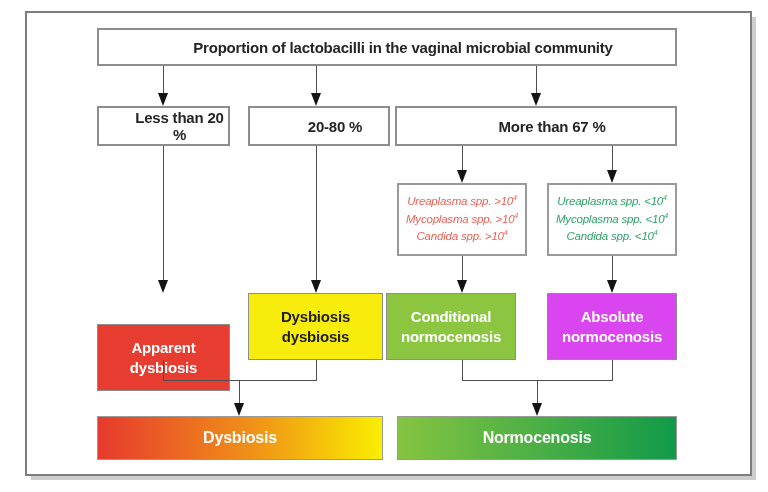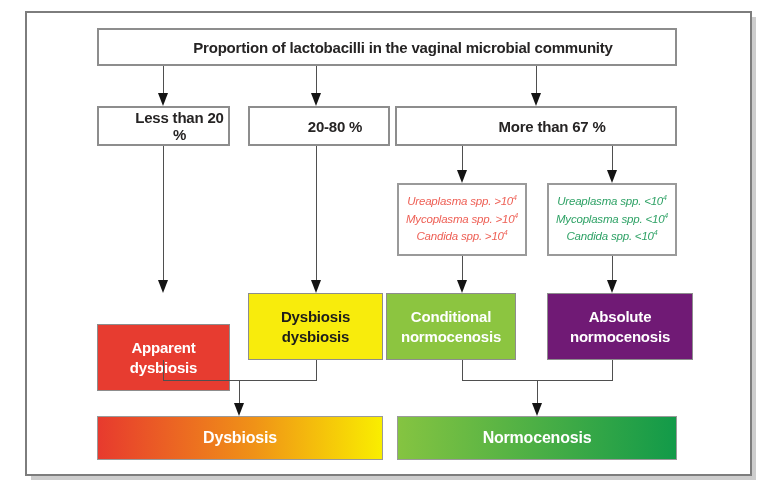--- a/index.html
+++ b/index.html
@@ -103,21 +103,21 @@
   <span>dysbiosis</span>
 </div>
 <div class="abs cbox" style="left: 248px; top: 293px; width: 135px; height: 67px; background: rgb(248, 236, 12); color: rgb(29, 29, 27);">
   <span>Dysbiosis</span>
   <span>dysbiosis</span>
 </div>
 <div class="abs cbox" style="left: 386px; top: 293px; width: 130px; height: 67px; background: rgb(140, 197, 64); color: rgb(255, 255, 255);">
   <span>Conditional</span>
   <span>normocenosis</span>
 </div>
-<div class="abs cbox" style="left: 547px; top: 293px; width: 146px; height: 67px; background: #701a75; color: rgb(255, 255, 255);">
+<div class="abs cbox" style="left: 547px; top: 293px; width: 130px; height: 67px; background: #d946ef; color: rgb(255, 255, 255);">
   <span>Absolute</span>
   <span>normocenosis</span>
 </div>
 
 <div class="abs vline" style="left:163px;top:360px;height:20px;"></div>
 <div class="abs vline" style="left:316px;top:360px;height:20px;"></div>
 <div class="abs hline" style="left:163px;top:380px;width:154px;"></div>
 <div class="abs vline" style="left:239px;top:380px;height:23px;"></div>
 <div class="abs ahead" style="left:234px;top:403px;"></div>
 

